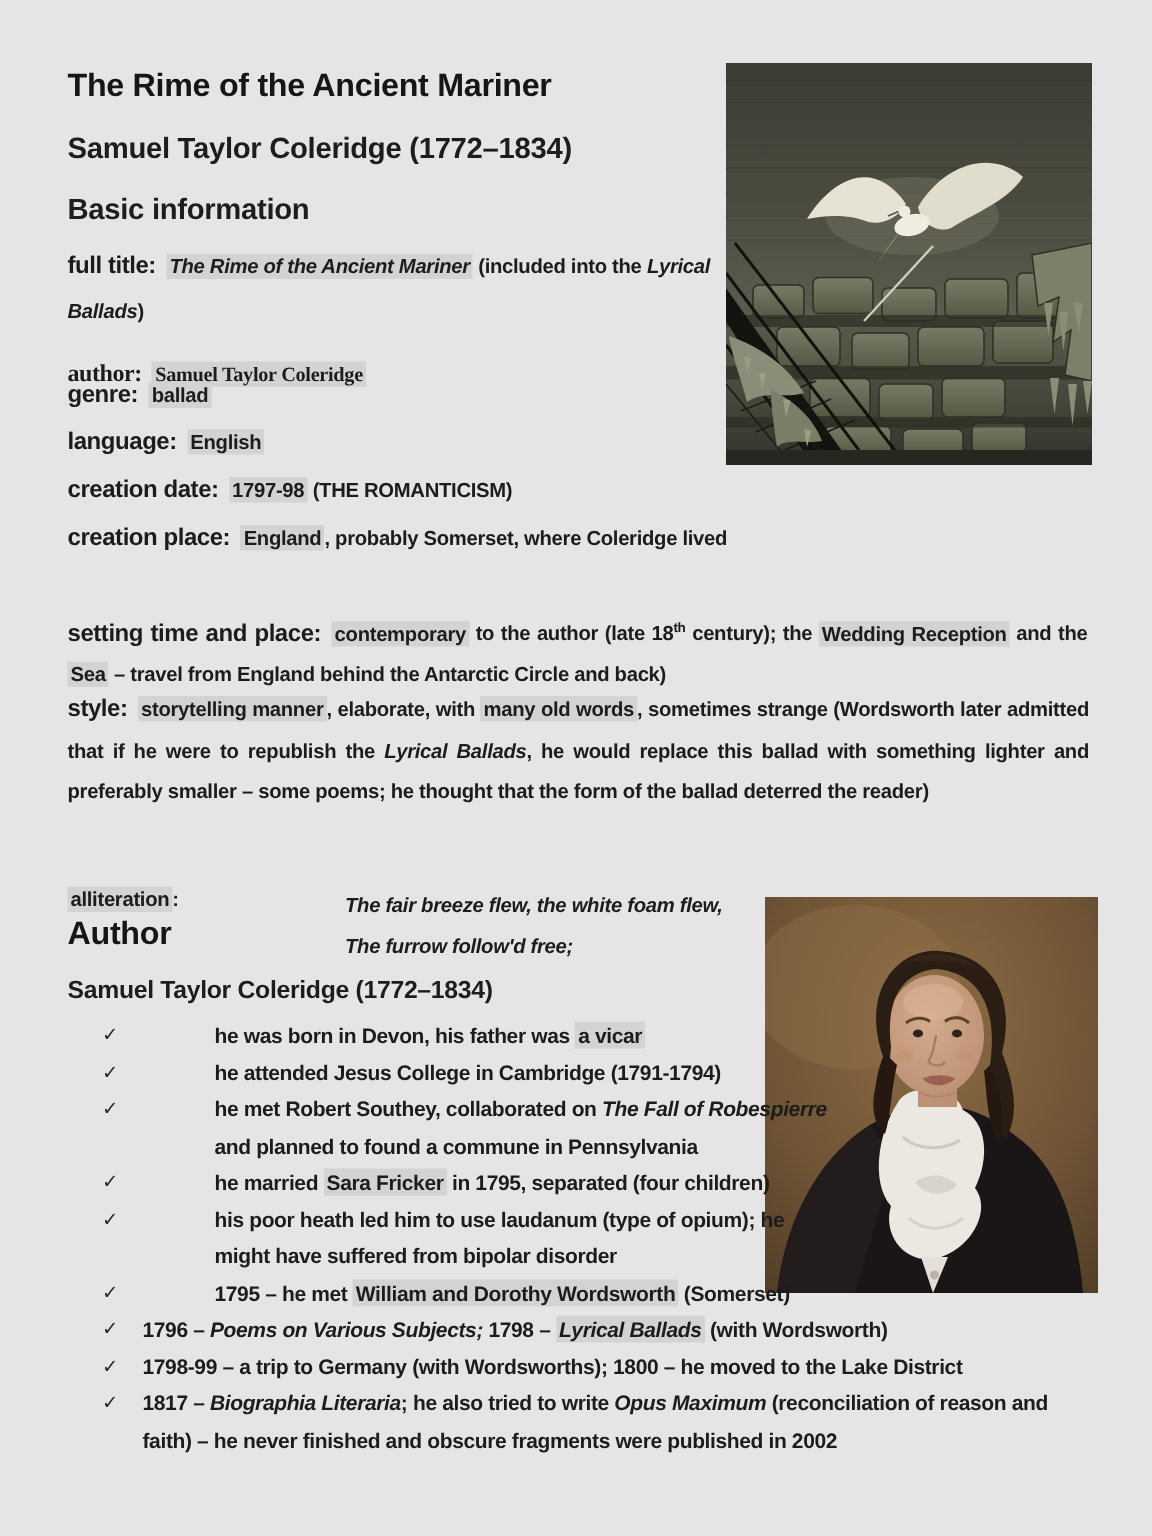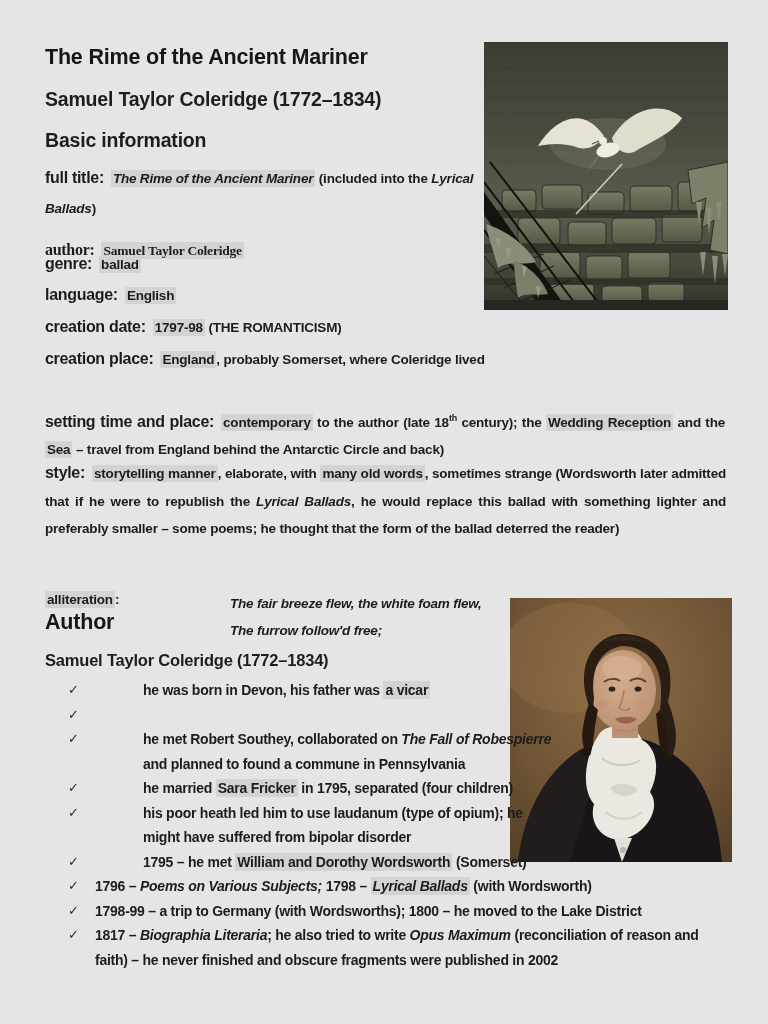--- a/index.html
+++ b/index.html
@@ -224,20 +224,21 @@
     </svg>
   </div>
 
   <ul class="bullets">
     <li class="narrow">
       <span class="chk">✓</span>
       <span class="txt"><span class="seg">he was born in Devon, his father was </span><span class="seg hl">a vicar</span></span>
     </li>
     <li class="narrow">
       <span class="chk">✓</span>
+      <span class="txt"><span class="seg">he attended Jesus College in Cambridge (1791-1794)</span></span>
     </li>
     <li class="narrow">
       <span class="chk">✓</span>
       <span class="txt"><span class="seg">he met Robert Southey, collaborated on </span><span class="seg ital">The Fall of Robespierre</span><span class="seg"> and planned to found a commune in Pennsylvania</span></span>
     </li>
     <li class="narrow">
       <span class="chk">✓</span>
       <span class="txt"><span class="seg">he married </span><span class="seg hl">Sara Fricker</span><span class="seg"> in 1795, separated (four children)</span></span>
     </li>
     <li class="narrow">

